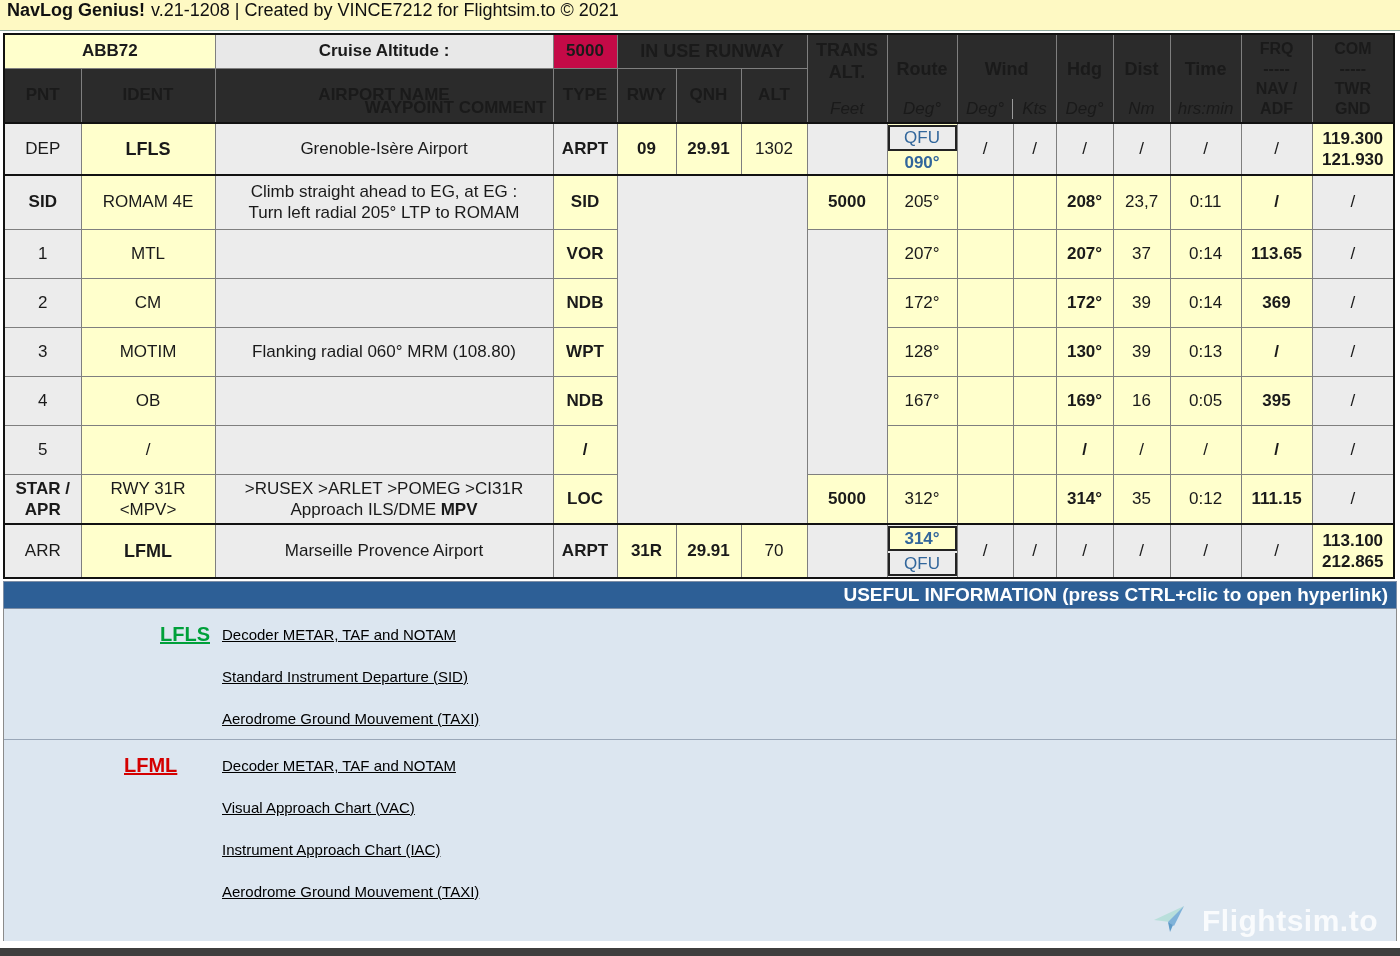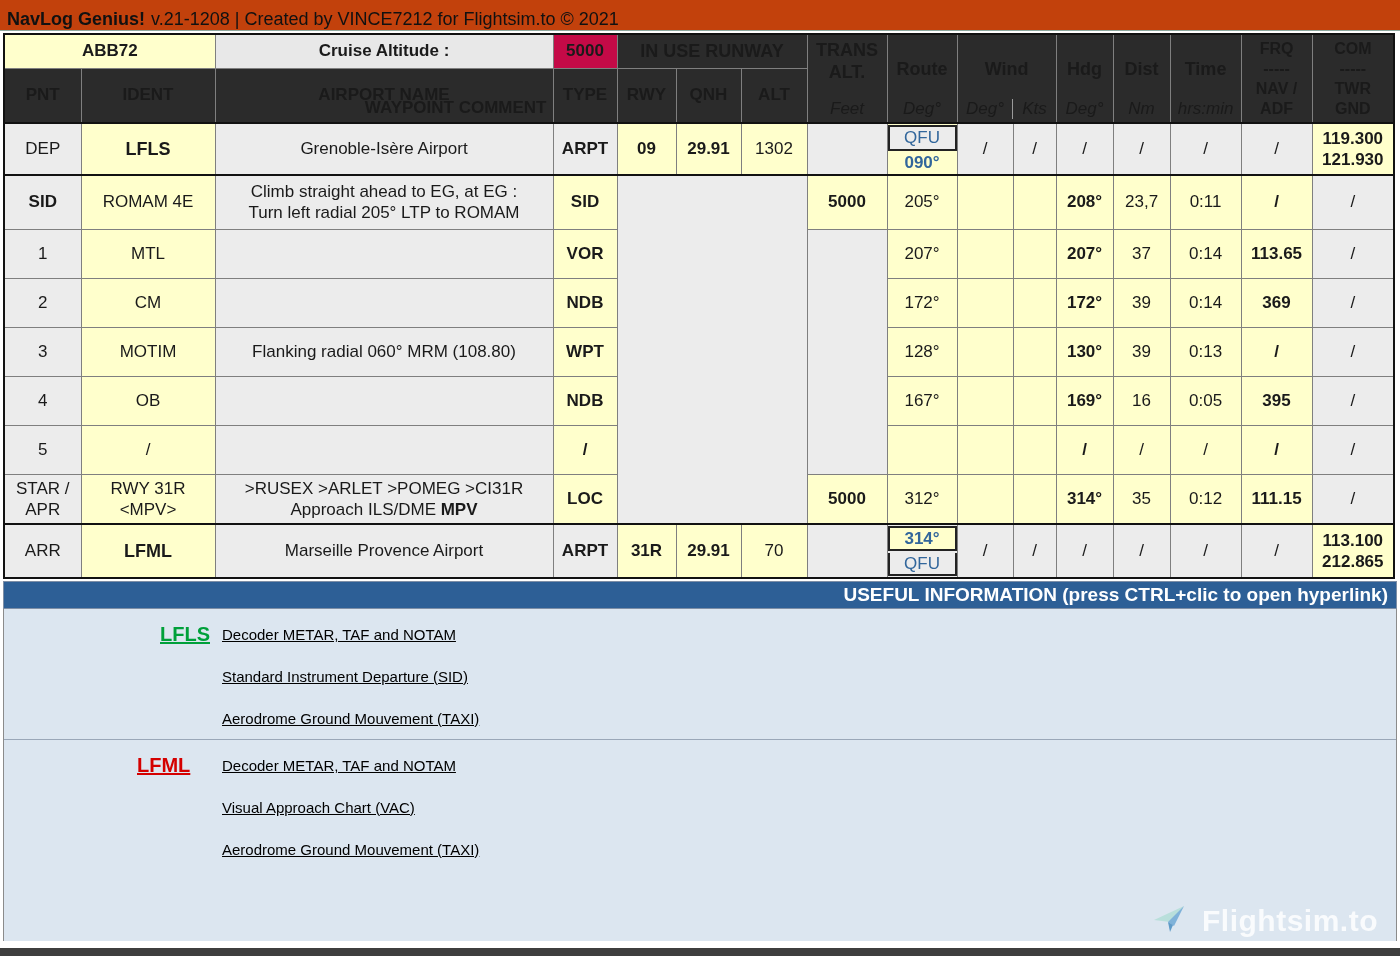--- a/index.html
+++ b/index.html
@@ -1,21 +1,21 @@
 <!DOCTYPE html>
 <html><head>
 <meta charset="utf-8">
 <style>
   * { margin:0; padding:0; box-sizing:border-box; }
   html,body { width:1400px; height:956px; font-family:"Liberation Sans", sans-serif; background:#fff; }
   #app { position:relative; width:1400px; height:956px; background:#fff; overflow:hidden; }
 
   
-  .titlebar { height:31px; background:#c2410c; border-bottom:1px solid #8fa89e;
-    display:flex; align-items:flex-end; padding-left:7px; font-size:18px; color:#111; }
+  .titlebar { height:31px; background:#fef9c3; border-bottom:1px solid #8fa89e;
+    display:flex; align-items:flex-start; padding-left:7px; font-size:18px; color:#111; }
   .titlebar b { font-weight:bold; margin-right:6px; }
 
   
   table.navlog { border-collapse:collapse; table-layout:fixed; margin:2px 3px 0 3px;
     width:1334px; border:2px solid #111; }
   .navlog td { border:1px solid #7f7f7f; text-align:center; vertical-align:middle;
     font-size:17px; color:#1a1a1a; overflow:hidden; }
 
   
   .hd { background:#2b2b2b; color:#fff; font-weight:bold; border-color:#6f6f6f; }
@@ -26,23 +26,23 @@
   .cmt-hd { text-align:left; vertical-align:top; padding:3px 6px; position:relative; }
   .cmt-hd .bot { position:absolute; right:6px; bottom:4px; }
 
   
   .c-y { background:#ffffcc; }
   .c-g { background:#ececec; }
   .t-blue  { color:#31669b; }
   .t-blueb { color:#31669b; font-weight:bold; }
   .t-green { color:#00a03a;margin-left:38px; }
   .t-greenb{ color:#00a03a; font-weight:bold;margin-left:36px; }
-  .t-redb  { color:#d40000; font-weight:bold;margin-left:13px; }
+  .t-redb  { color:#d40000; font-weight:bold; }
   .t-crimson  { color:#c02456; }
-  .t-crimsonb { color:#c02456; font-weight:normal; }
+  .t-crimsonb { color:#c02456; font-weight:bold; }
   .t-slash { color:#41566b; }
   .hl-cruise { background:#c40a47; color:#ffd400; font-weight:bold; font-size:19px; }
   .flight-id { background:#ffffcc; color:#31669b; font-weight:bold; font-size:18px; }
   .cruise-lab { background:#e8e8e8; font-weight:bold; font-size:18px; }
 
   .tr-info td { height:34px; }
   .tr-head td { height:54px; }
   .tr-dep  td { height:52px; border-top:2px solid #111; border-bottom:2px solid #111; }
   .tr-sid  td { height:54px; }
   .tr-wp   td { height:49px; }
@@ -377,20 +377,23 @@
 
     <div class="u-block useful-lfml">
       <span class="u-ident t-redb">LFML</span>
       <div class="u-row">
           <a class="u-link">Decoder METAR, TAF and NOTAM</a>
         </div>
       <div class="u-row">
           <a class="u-link">Visual Approach Chart (VAC)</a>
         </div>
       <div class="u-row">
+          <a class="u-link">Instrument Approach Chart (IAC)</a>
+        </div>
+      <div class="u-row">
           <a class="u-link">Aerodrome Ground Mouvement (TAXI)</a>
         </div>
     </div>
   </div>
 
   <div class="watermark">
     <svg width="42" height="34" viewBox="0 0 42 34">
       <polygon points="0,16 30,2 16,18" fill="#b9dfdb"></polygon>
       <polygon points="30,2 20,22 14,18" fill="#7fb2d9"></polygon>
       <polygon points="14,18 16,28 19,21" fill="#5f9bc8"></polygon>

